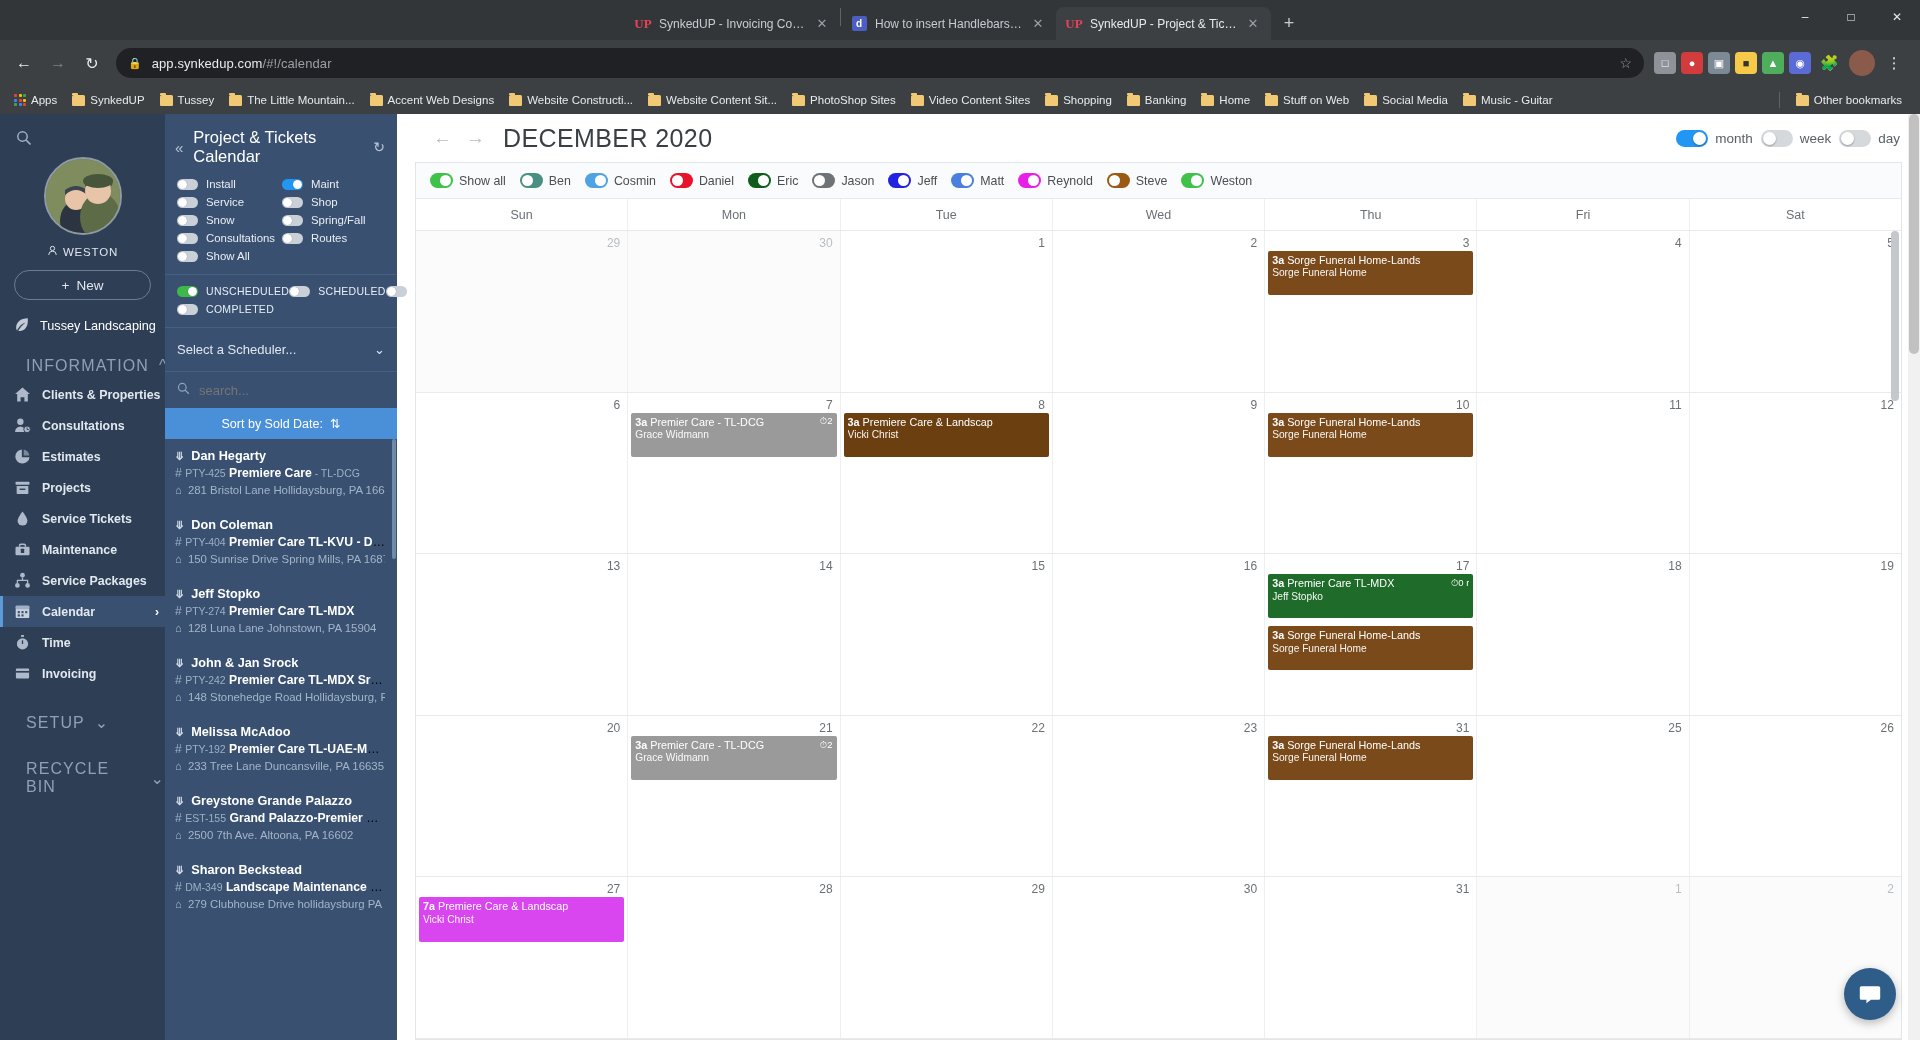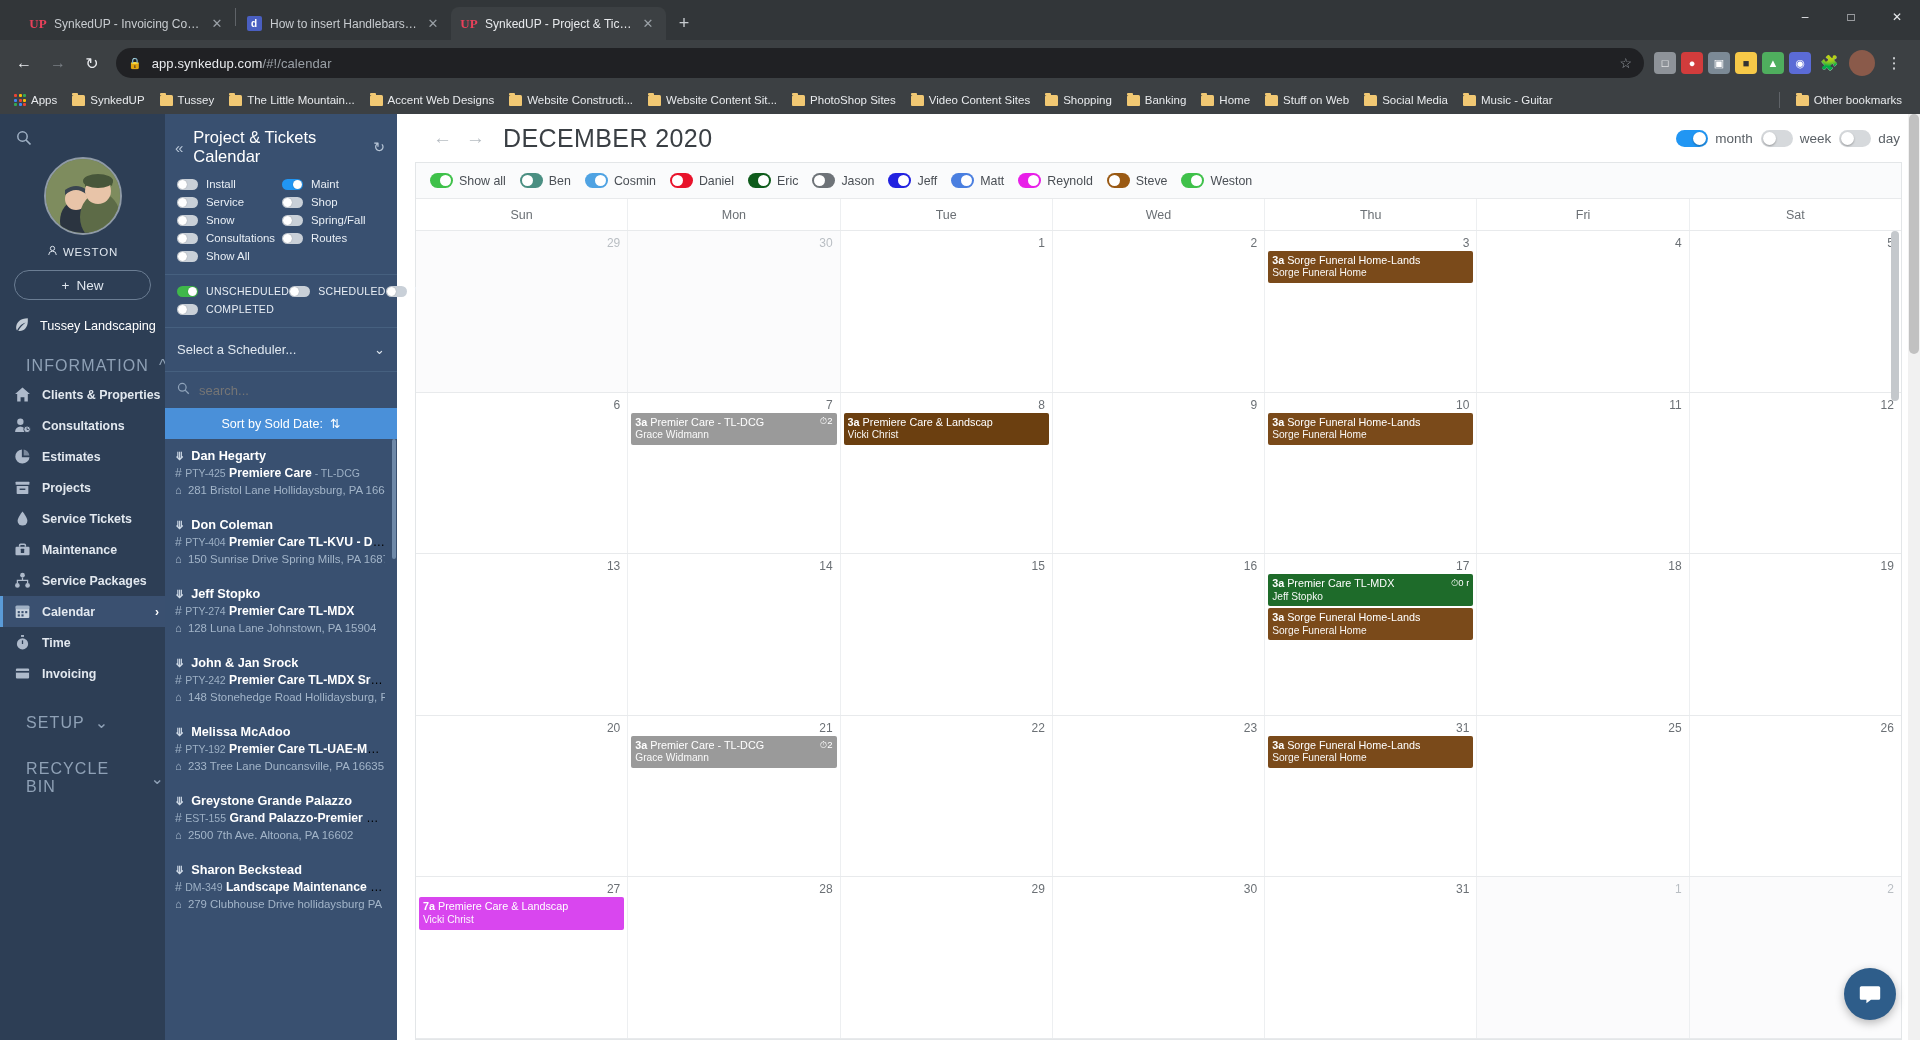--- a/index.html
+++ b/index.html
@@ -5,21 +5,21 @@
   * { box-sizing: border-box; margin:0; padding:0; }
   html,body { width:1920px; height:1040px; overflow:hidden; }
   body {
     font-family: "Liberation Sans", sans-serif;
     background:#fff;
     -webkit-font-smoothing:antialiased;
   }
 
   
   .browser { width:1920px; height:1040px; display:flex; flex-direction:column; background:#323639; }
-  .tabstrip { height:40px; background:#323639; display:flex; align-items:flex-end; padding-left:20px; position:relative; }
+  .tabstrip { height:40px; background:#323639; display:flex; align-items:flex-end; padding-left:8px; position:relative;justify-content:center; }
   .tab {
     height:33px; width:215px; border-radius:8px 8px 0 0;
     display:flex; align-items:center; gap:8px; padding:0 10px;
     font-size:12px; color:#c8ccd0; position:relative;
   }
   .tab.active { background:#3c4043; color:#e8eaed; }
   .tab .favicon { width:16px; height:16px; flex:0 0 16px; display:flex; align-items:center; justify-content:center; font-size:13px; font-weight:bold; }
   .fav-synked { color:#e8415a; font-family:"Liberation Serif",serif; font-weight:bold; font-size:14px; }
   .fav-doc { background:#4a5fc1; color:#fff; border-radius:2px; font-size:10px; width:15px; height:15px; line-height:15px; text-align:center; }
   .tab .ttl { flex:1; overflow:hidden; white-space:nowrap; text-overflow:ellipsis; font-size:12px; }
@@ -119,21 +119,21 @@
   .dow { flex:1; text-align:center; font-size:12.5px; color:#6b7075; line-height:32px; border-right:1px solid #edeff1; }
   .dow:last-child { border-right:none; }
   .grid { flex:1; display:flex; flex-direction:column; position:relative; overflow:hidden; }
   .wk { flex:1; display:flex; border-bottom:1px solid #e8eaec; min-height:0; }
   .wk:last-child { border-bottom:none; }
   .cell { flex:1; border-right:1px solid #edeff1; position:relative; padding:2px 3px 0; min-width:0; }
   .cell:last-child { border-right:none; }
   .cell.out { background:#fbfbfc; }
   .daynum { text-align:right; font-size:12px; color:#6b7075; padding:3px 4px 1px 0; }
   .cell.out .daynum { color:#b9bec3; }
-  .ev { border-radius:2px; margin-bottom:2px; padding:3px 4px 4px; color:#fff; overflow:hidden; line-height:1.15; }
+  .ev { border-radius:2px; margin-bottom:8px; padding:3px 4px 16px; color:#fff; overflow:hidden; line-height:1.15; }
   .ev .l1 { font-size:10.8px; white-space:nowrap; overflow:hidden; display:flex; align-items:center; gap:3px;}
   .ev .l1 b { font-weight:bold; }
   .ev .l1 .t { font-weight:normal;text-align:right; }
   .ev .l2 { font-size:10.2px; white-space:nowrap; overflow:hidden; opacity:.95; margin-top:1px; }
   .ev .meta { margin-left:auto; display:flex; align-items:center; gap:2px; font-size:9.5px; }
   .cal-vscroll { position:absolute; right:2px; top:0; width:8px; height:170px; background:#c4c8cc; border-radius:4px; }
 
   .intercom { position:absolute; right:24px; bottom:20px; width:52px; height:52px; border-radius:50%; background:#2e5d8a; display:flex; align-items:center; justify-content:center; box-shadow:0 3px 10px rgba(0,0,0,.28); }
 
   .pagescroll { position:absolute; right:0; top:0; bottom:0; width:12px; background:#f1f1f1; }

